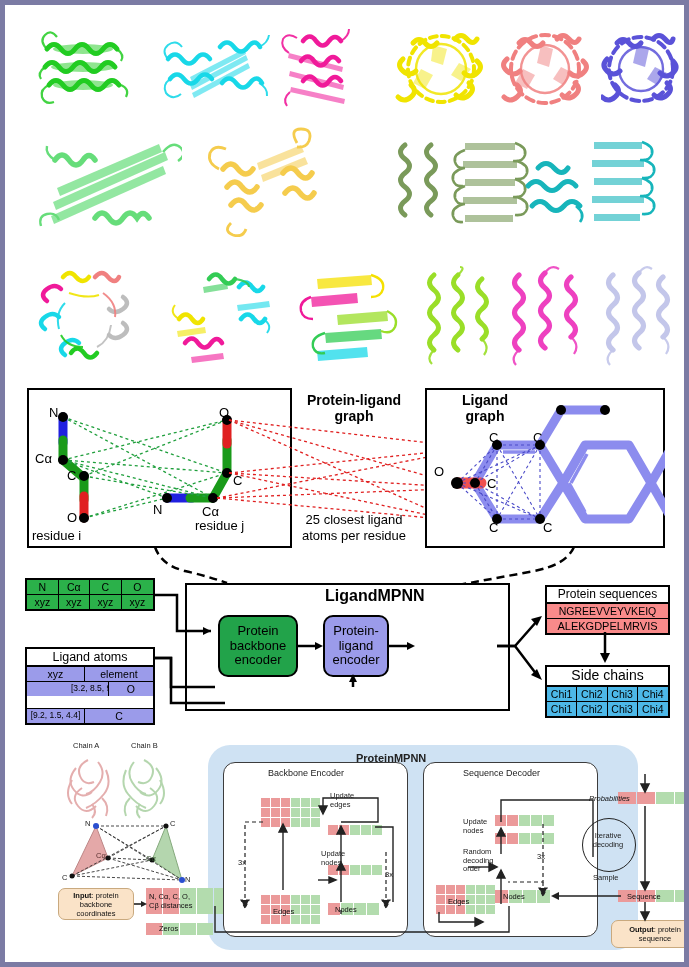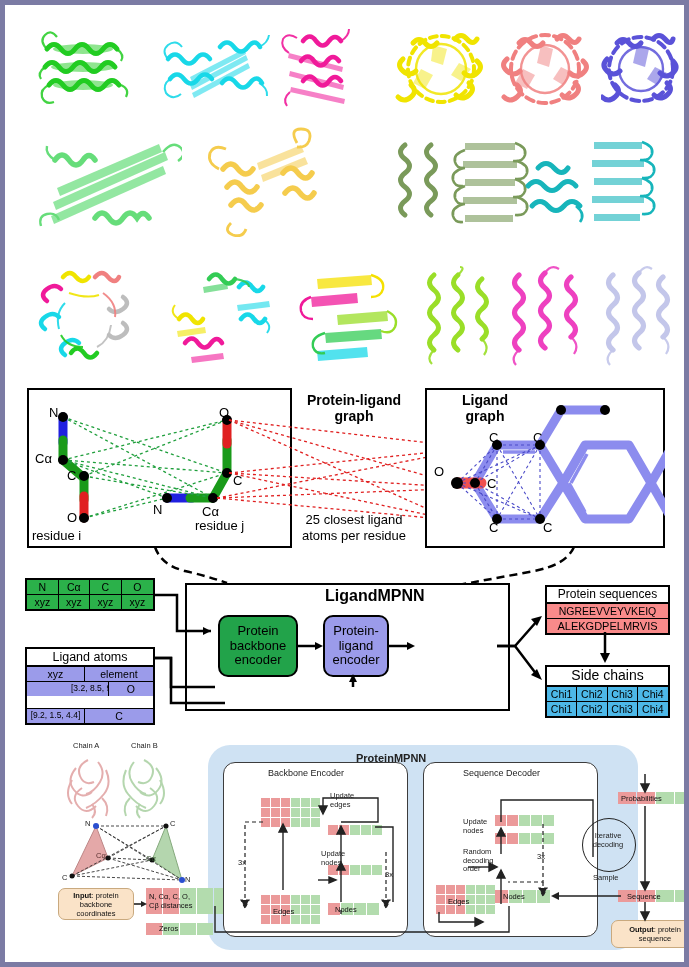--- a/index.html
+++ b/index.html
@@ -926,21 +926,21 @@
           <polygon points="120,134 116,126 124,126" fill="#222"></polygon>
       </g>
     </svg>
 
     <div class="tagbox" style="left:585px;top:52px;">
       <div class="tpink" style="width:18px;height:12px;margin-right:1px;"></div>
       <div class="tpink" style="width:18px;height:12px;margin-right:1px;"></div>
       <div class="tgreen" style="width:18px;height:12px;margin-right:1px;"></div>
       <div class="tgreen" style="width:18px;height:12px;"></div>
     </div>
-    <span class="tagtxt" style="left:588px;top:54px;">Probabilities</span>
+    <span class="tagtxt" style="left:556px;top:54px;font-style:italic;">Probabilities</span>
 
     <div class="abs" style="left:549px;top:78px;width:52px;height:52px;border:1.6px solid #222;border-radius:50%;"></div>
     <div class="pt ctr" style="left:549px;top:92px;width:52px;">
       <div>
         <div>Iterative</div>
         <div>decoding</div>
       </div>
     </div>
     <span class="pt" style="left:560px;top:134px;">Sample</span>
 

